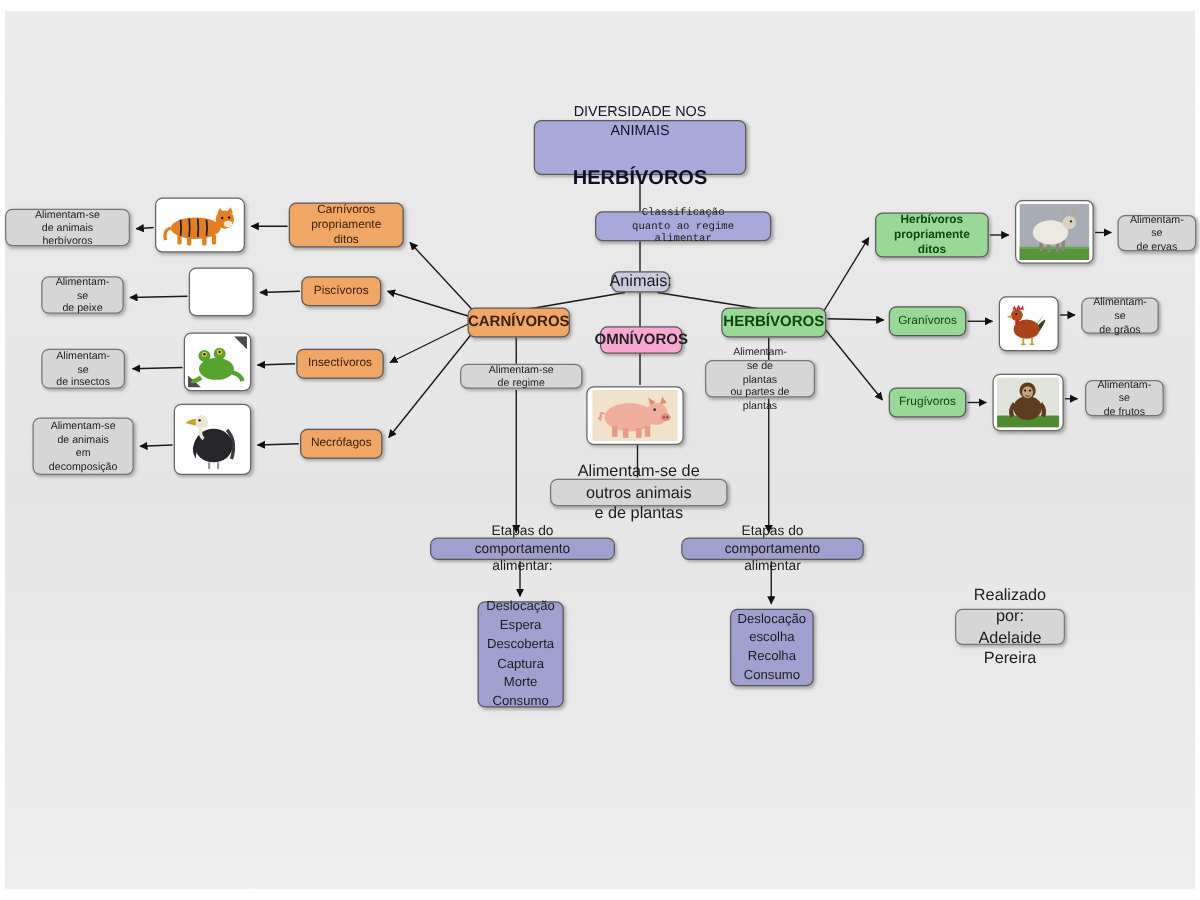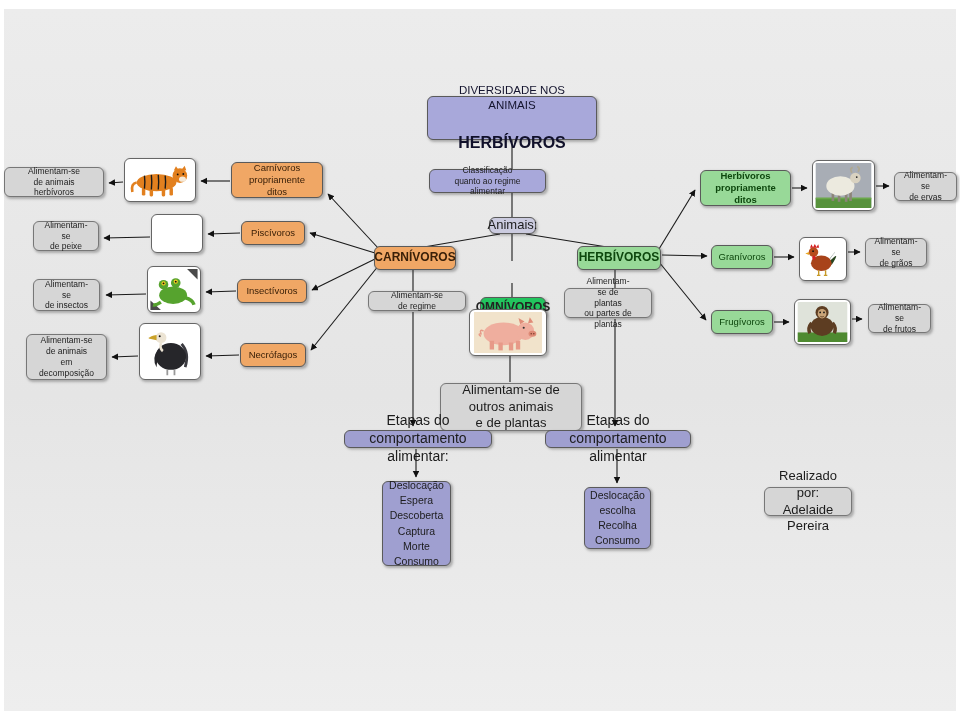--- a/index.html
+++ b/index.html
@@ -9,32 +9,32 @@
     background:linear-gradient(180deg,#ececec 0%,#e5e5e5 55%,#eeeeee 100%);}
   svg.wires{position:absolute;left:0;top:0;width:960px;height:720px;z-index:1;pointer-events:none;}
   .n{position:absolute;z-index:2;display:flex;align-items:center;justify-content:center;
      text-align:center;border:1px solid #5a5a5a;border-radius:6px;box-sizing:border-box;
      white-space:pre-line;box-shadow:1.5px 1.5px 2.5px rgba(60,60,60,.35);
      color:#1c1c1c;line-height:1.28;padding:1px 19px;}
   .lav{background:#a8a8da;}
   .lav2{background:#9f9fd0;}
   .lavlight{background:#cbcbdf;}
   .orange{background:#f0a765;color:#3a2008;}
-  .yellow{background:#22c55e;color:#222;margin-top:36px;}
+  .yellow{background:#f9a8d4;color:#222;}
   .green{background:#98d998;color:#0d470d;}
   .grayb{background:#d6d6d6;border-color:#777;}
   .imgb{background:#ffffff;padding:2px;border-color:#666;}
   .imgb svg{display:block;width:100%;height:100%;}
   .t1{font-size:11.5px;color:#14142e;}
   .t2{font-size:16px;font-weight:bold;color:#10102a;}
   .main-cat{font-size:12px;font-weight:bold;}
   .type{font-size:9.5px;}
   .gtext{font-size:8.5px;}
   .smalltxt{font-size:13px;}
-  .etapas{font-size:14px;}
+  .etapas{font-size:11px;}
   .steps{font-size:10.5px;line-height:1.45;}
   .bold{font-weight:bold;}
 </style>
 </head>
 <body>
 
 <div id="stage">
   <div id="canvas-bg"></div>
 
   <svg class="wires" viewBox="0 0 960 720">
@@ -87,21 +87,21 @@
     </g>
   </svg>
 
   <div class="n lav" style="left:427px;top:96px;width:170px;height:44px;">
     <div>
       <div class="t1">DIVERSIDADE NOS ANIMAIS</div>
       <div class="t2">HERBÍVOROS</div>
     </div>
   </div>
 
-  <div class="n lav gtext" style="left:429px;top:169px;width:117px;height:24px;">Classificação
+  <div class="n lav gtext" style="left:476px;top:169px;width:141px;height:24px;font-family:Liberation Mono, monospace;">Classificação
 quanto ao regime alimentar</div>
   <div class="n lavlight smalltxt" style="left:489px;top:217px;width:47px;height:17px;">Animais:</div>
 
   <div class="n orange main-cat" style="left:374px;top:246px;width:82px;height:24px;">CARNÍVOROS</div>
   <div class="n yellow main-cat" style="left:480px;top:261px;width:66px;height:22px;">OMNÍVOROS</div>
   <div class="n green main-cat" style="left:577px;top:246px;width:84px;height:24px;">HERBÍVOROS</div>
 
   <div class="n grayb gtext" style="left:368px;top:291px;width:98px;height:20px;">Alimentam-se de regime</div>
   <div class="n grayb gtext" style="left:564px;top:288px;width:88px;height:30px;">Alimentam-se de plantas
 ou partes de plantas</div>
@@ -184,21 +184,21 @@
       <circle cx="59" cy="22" r="10" fill="#efae9e"></circle>
       <path d="M53 14 l-2 -7 7 4 Z" fill="#e08c78"></path>
       <path d="M62 13 l2 -7 4 6 Z" fill="#e08c78"></path>
       <ellipse cx="67" cy="25" rx="4.5" ry="3.5" fill="#de8a76"></ellipse>
       <circle cx="65.6" cy="25" r="0.9" fill="#7a3a2a"></circle>
       <circle cx="68.6" cy="25" r="0.9" fill="#7a3a2a"></circle>
       <circle cx="57" cy="18" r="1.2" fill="#333"></circle>
       <path d="M11 22 q-5 -3 -3 3 q-4 0 0 3" stroke="#e79a88" stroke-width="1.8" fill="none"></path>
     </svg>
   </div>
-  <div class="n grayb smalltxt" style="left:440px;top:383px;width:142px;height:48px;">Alimentam-se de outros animais
+  <div class="n grayb smalltxt" style="left:440px;top:383px;width:142px;height:22px;">Alimentam-se de outros animais
 e de plantas</div>
 
   <div class="n green type bold" style="left:700px;top:170px;width:91px;height:36px;">Herbívoros
 propriamente ditos</div>
   <div class="n green type" style="left:711px;top:245px;width:62px;height:24px;">Granívoros</div>
   <div class="n green type" style="left:711px;top:310px;width:62px;height:24px;">Frugívoros</div>
 
   <div class="n imgb" style="left:812px;top:160px;width:63px;height:51px;">
     <svg viewBox="0 0 63 51">
       <rect width="63" height="51" fill="#a8adb5"></rect>

